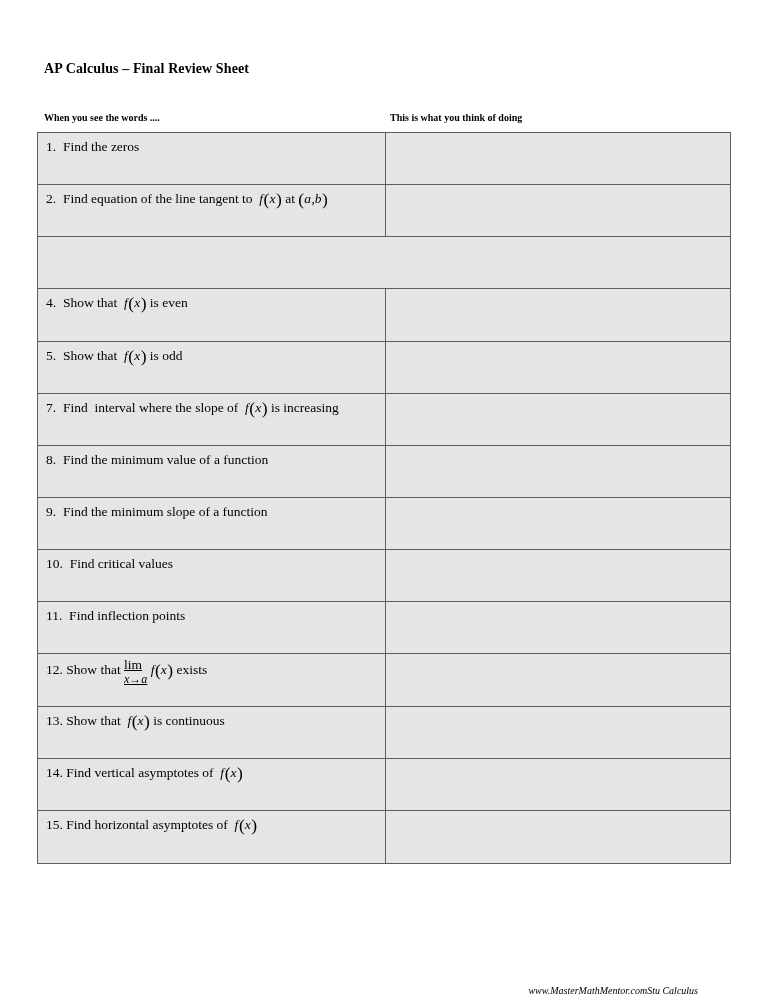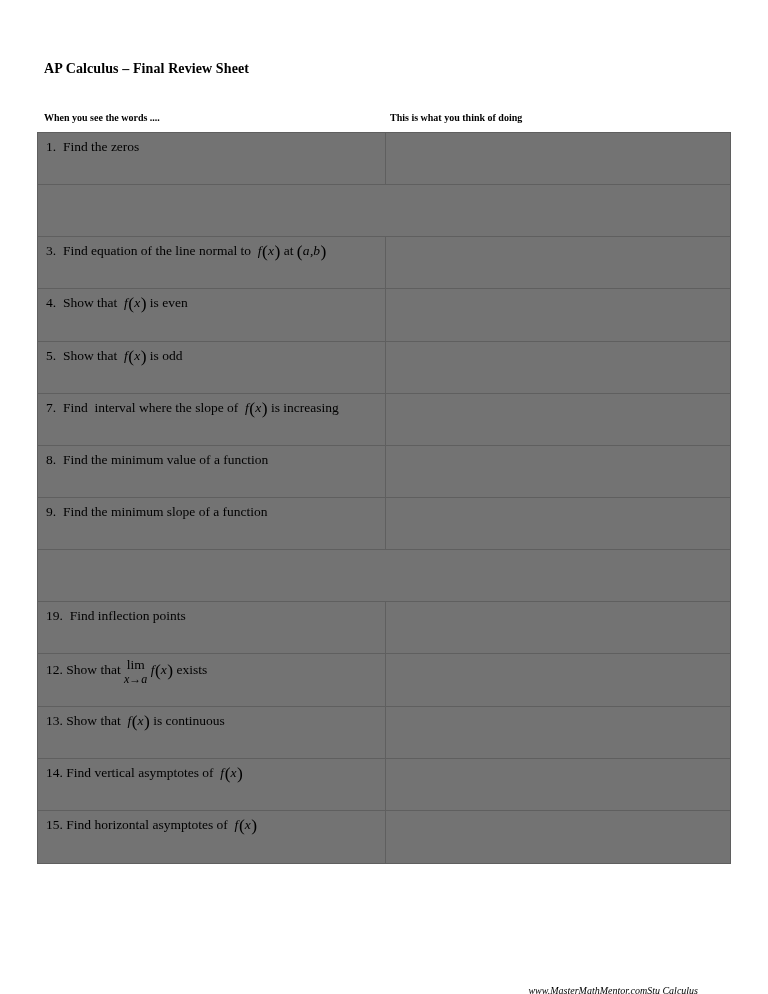--- a/index.html
+++ b/index.html
@@ -49,21 +49,21 @@
     flex: 1;
     padding-left: 5px;
   }
   .review-table {
     position: absolute;
     left: 37px;
     top: 132px;
     width: 694px;
     border: 1px solid #5f5f5f;
     box-sizing: border-box;
-    background: #737373;
+    background: #e5e5e5;
   }
   .t-row {
     display: flex;
     height: 52.15px;
     border-bottom: 1px solid #5f5f5f;
     box-sizing: border-box;
   }
   .t-row:last-child {
     border-bottom: none;
     justify-content: flex-end;
@@ -88,23 +88,23 @@
     padding-right: 0.5px;
   }
   .paren {
     font-size: 1.3em;
     line-height: 0;
     vertical-align: -0.11em;
     font-weight: 400;
   }
   .limwrap {
     display: inline-block;
-    text-align: center;
     line-height: 1;
     vertical-align: -0.62em;
+    text-decoration: underline;
   }
   .limtop {
     display: block;
     font-size: 13.5px;
     line-height: 1.05;
   }
   .limbot {
     display: block;
     font-size: 12px;
     font-style: italic;
@@ -133,24 +133,24 @@
     <div class="col-header left">When you see the words ....</div>
     <div class="col-header right">This is what you think of doing</div>
   </div>
 
   <div class="review-table" id="review-table">
       <div class="t-row">
         <div class="cell q">1.  Find the zeros</div>
         <div class="cell a"></div>
       </div>
       <div class="t-row">
-        <div class="cell a"></div>
-      </div>
-      <div class="t-row">
-        <div class="cell q">3.  Find equation of the line normal to  <span class="math"><span class="mi">f</span><span class="paren">(</span><span class="mi">x</span><span class="paren">)</span></span> at <span class="math"><span class="paren">(</span><span class="mi">a</span><span>,</span><span class="mi">b</span><span class="paren">)</span></span></div>
+        <div class="cell q">2.  Find equation of the line tangent to  <span class="math"><span class="mi">f</span><span class="paren">(</span><span class="mi">x</span><span class="paren">)</span></span> at <span class="math"><span class="paren">(</span><span class="mi">a</span><span>,</span><span class="mi">b</span><span class="paren">)</span></span></div>
+        <div class="cell a"></div>
+      </div>
+      <div class="t-row">
         <div class="cell a"></div>
       </div>
       <div class="t-row">
         <div class="cell q">4.  Show that  <span class="math"><span class="mi">f</span><span class="paren">(</span><span class="mi">x</span><span class="paren">)</span></span> is even</div>
         <div class="cell a"></div>
       </div>
       <div class="t-row">
         <div class="cell q">5.  Show that  <span class="math"><span class="mi">f</span><span class="paren">(</span><span class="mi">x</span><span class="paren">)</span></span> is odd</div>
         <div class="cell a"></div>
       </div>
@@ -160,24 +160,25 @@
       </div>
       <div class="t-row">
         <div class="cell q">8.  Find the minimum value of a function</div>
         <div class="cell a"></div>
       </div>
       <div class="t-row">
         <div class="cell q">9.  Find the minimum slope of a function</div>
         <div class="cell a"></div>
       </div>
       <div class="t-row">
-        <div class="cell a"></div>
-      </div>
-      <div class="t-row">
-        <div class="cell q">19.  Find inflection points</div>
+        <div class="cell q">10.  Find critical values</div>
+        <div class="cell a"></div>
+      </div>
+      <div class="t-row">
+        <div class="cell q">11.  Find inflection points</div>
         <div class="cell a"></div>
       </div>
       <div class="t-row">
         <div class="cell q">12. Show that <span class="limwrap"><span class="limtop">lim</span><span class="limbot">x→a</span></span> <span class="math"><span class="mi">f</span><span class="paren">(</span><span class="mi">x</span><span class="paren">)</span></span> exists</div>
         <div class="cell a"></div>
       </div>
       <div class="t-row">
         <div class="cell q">13. Show that  <span class="math"><span class="mi">f</span><span class="paren">(</span><span class="mi">x</span><span class="paren">)</span></span> is continuous</div>
         <div class="cell a"></div>
       </div>

